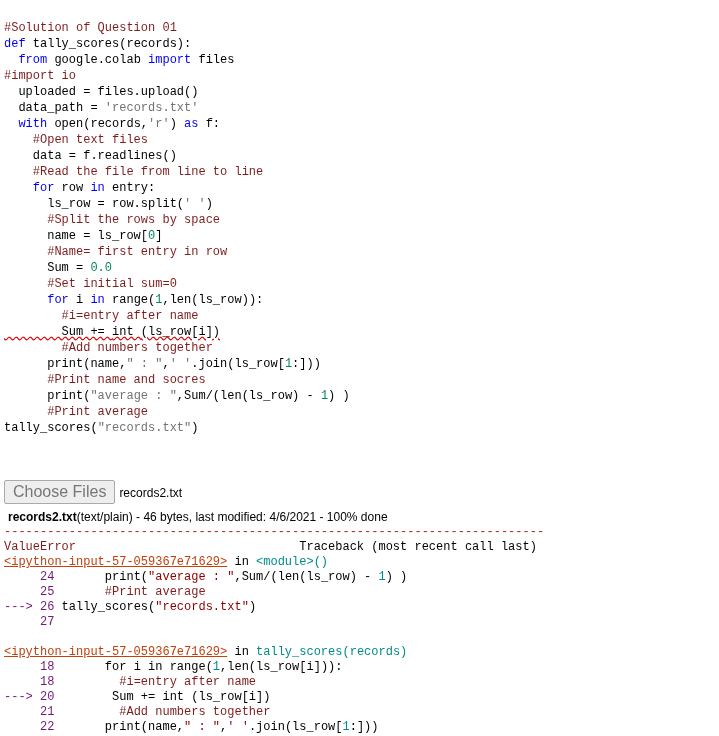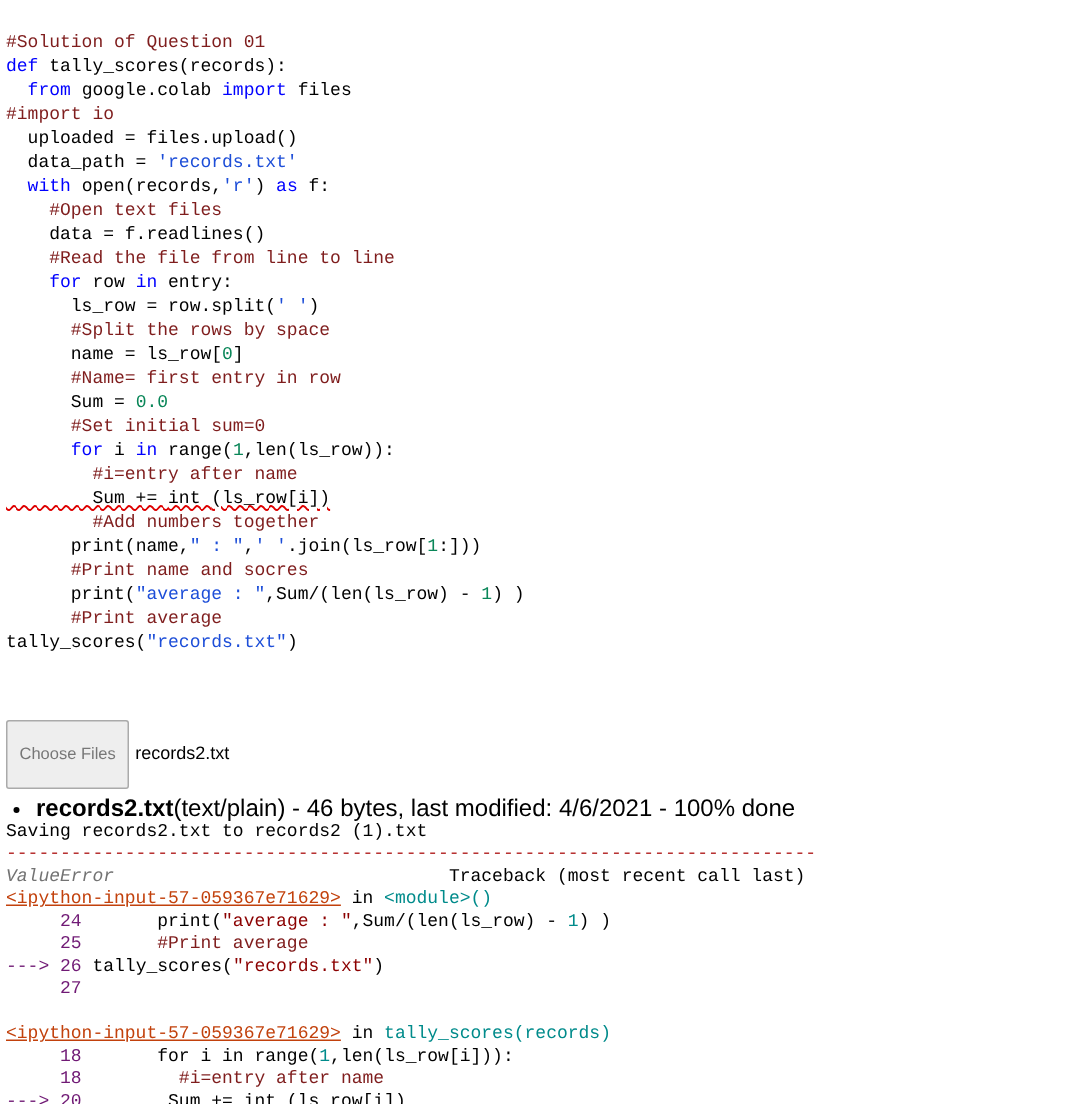--- a/index.html
+++ b/index.html
@@ -1,27 +1,27 @@
 <!DOCTYPE html>
 <html><head>
 <meta charset="utf-8">
 <style>
 body { margin:0; padding:0; font-family:Consolas,"Courier New",monospace; font-size:12px; background:#fff; color:#000; width:719px; }
 .code-area { padding:4px 0 4px 4px; line-height:16px; white-space:pre; }
 .c-comment { color:#7f1d1d; }
 .c-keyword { color:#0000FF; }
-.c-string { color:#1d4ed8; }
+.c-string { color:#737373; }
 .c-num { color:#098658; }
 .wavy { text-decoration-line:underline; text-decoration-style:wavy; text-decoration-color:#d00; }
 .output-block { padding:4px 0 0 4px; font-family:Consolas,"Courier New",monospace; font-size:12px; line-height:15px; }
 .file-up { padding:6px 0; }
-.choose-btn { font-family:Arial,sans-serif; font-size:11px; padding:16px 8px; border:1px solid #aaa; background:#eee; border-radius:2px; color:#777; }
+.choose-btn { font-family:Arial,sans-serif; font-size:16px; padding:2px 8px; border:1px solid #aaa; background:#eee; border-radius:2px; color:#777; }
 .file-label { font-family:Arial,sans-serif; font-size:12px; margin-left:4px; }
-.upload-info { font-family:Arial,sans-serif; font-size:16px; display:list-item; list-style:disc; margin-left:20px; }
-.tb-err { color:#737373;font-style:italic; }
+.upload-info { font-family:Arial,sans-serif; font-size:12px; display:list-item; list-style:disc; margin-left:4px; }
+.tb-err { color:#7f1d1d; }
 .tb-link { color:#c2410c; text-decoration:underline; }
 .tb-cyan { color:#008B8B; }
 .tb-green { color:#701a75; }
 .tb-red { color:#8B0000; }
 .tb-line { white-space:pre; }
 .sep { color:#B22222; }
 </style>
 </head>
 <body>
 
@@ -54,21 +54,20 @@
 <span>tally_scores(</span><span class="c-string">"records.txt"</span><span>)</span>
 </div>
 
 <div style="height:30px"></div>
 
 <div class="output-block">
 <div class="file-up">
 <button class="choose-btn">Choose Files</button><span class="file-label">records2.txt</span>
 </div>
 <div class="upload-info"><b>records2.txt</b><span>(text/plain) - 46 bytes, last modified: 4/6/2021 - 100% done</span></div>
-<div class="tb-line">Saving records2.txt to records2 (1).txt</div>
 <div class="tb-line sep">---------------------------------------------------------------------------</div>
 <div class="tb-line"><span class="tb-err">ValueError</span><span>                               Traceback (most recent call last)</span></div>
 <div class="tb-line"><span class="tb-link">&lt;ipython-input-57-059367e71629&gt;</span><span> in </span><span class="tb-cyan">&lt;module&gt;</span><span class="tb-cyan">()</span></div>
 <div class="tb-line"><span class="tb-green">     24</span><span>       print(</span><span class="tb-red">"average : "</span><span>,Sum/(len(ls_row) - </span><span class="tb-cyan">1</span><span>) )</span></div>
 <div class="tb-line"><span class="tb-green">     25</span><span class="c-comment">       #Print average</span></div>
 <div class="tb-line"><span class="tb-green">---&gt; 26</span><span> tally_scores(</span><span class="tb-red">"records.txt"</span><span>)</span></div>
 <div class="tb-line"><span class="tb-green">     27</span></div>
 <div class="tb-line">&nbsp;</div>
 <div class="tb-line"><span class="tb-link">&lt;ipython-input-57-059367e71629&gt;</span><span> in </span><span class="tb-cyan">tally_scores</span><span class="tb-cyan">(records)</span></div>
 <div class="tb-line"><span class="tb-green">     18</span><span>       for i in range(</span><span class="tb-cyan">1</span><span>,len(ls_row[i])):</span></div>

